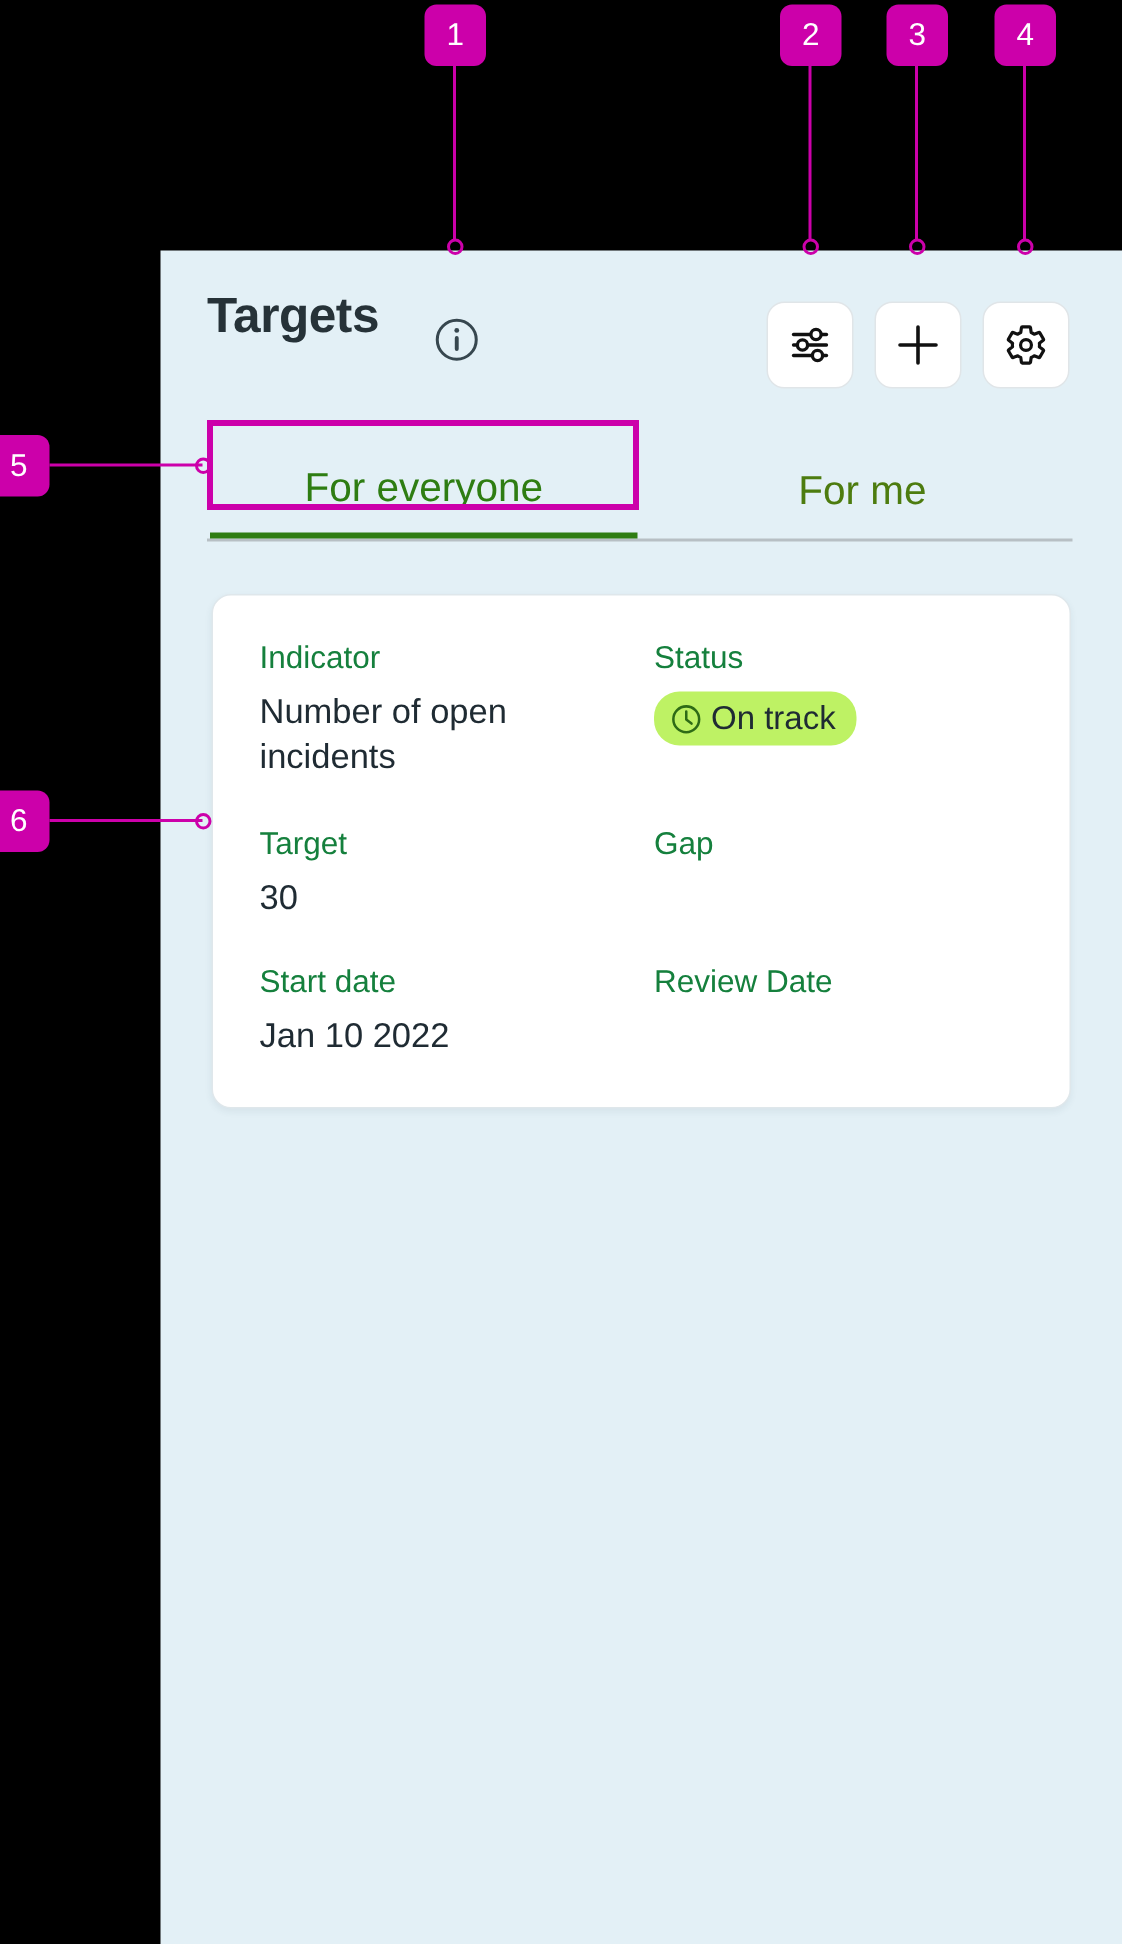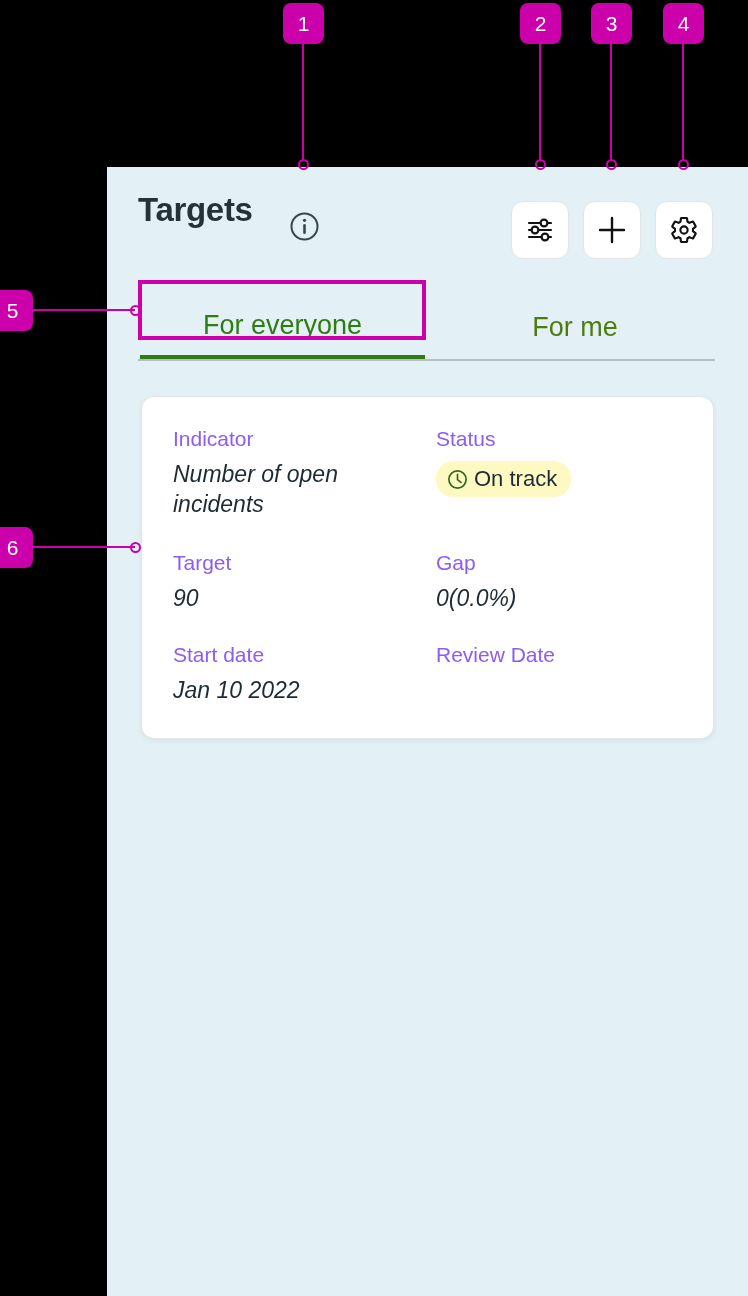--- a/index.html
+++ b/index.html
@@ -141,40 +141,39 @@
 
   .card-col {
     position: absolute;
     top: 0;
   }
   .col-left  { left: 31px; width: 250px; }
   .col-right { left: 294px; width: 260px; }
 
   .field-label {
     font-size: 21px;
-    color: #8b5cf6;
+    color: #15803d;
     line-height: 28px;
     white-space: nowrap;
   }
   .field-value {
     font-size: 23px;
     color: #1f2b33;
     line-height: 30px;
     margin-top: 6px;
-    font-style: italic;
   }
   #indicator-value { max-width: 215px; }
 
   #status-badge {
     display: inline-flex;
     align-items: center;
     gap: 6px;
     margin-top: 8px;
     padding: 5px 14px 5px 11px;
-    background: #fef9c3;
+    background: #bef264;
     border-radius: 17px;
     font-size: 22px;
     color: #1f2b33;
     white-space: nowrap;
   }
   #status-badge svg { display: block; flex: none; }
 
   
   #annotation-layer {
     position: absolute;
@@ -321,25 +320,24 @@
             </svg>
           </span>
           <span>On track</span>
         </div>
       </div>
     </div>
 
     <div class="card-row" id="row-target">
       <div class="card-col col-left">
         <div class="field-label">Target</div>
-        <div class="field-value">90</div>
+        <div class="field-value">30</div>
       </div>
       <div class="card-col col-right">
         <div class="field-label">Gap</div>
-        <div class="field-value">0(0.0%)</div>
       </div>
     </div>
 
     <div class="card-row" id="row-dates">
       <div class="card-col col-left">
         <div class="field-label">Start date</div>
         <div class="field-value">Jan 10 2022</div>
       </div>
       <div class="card-col col-right">
         <div class="field-label">Review Date</div>

